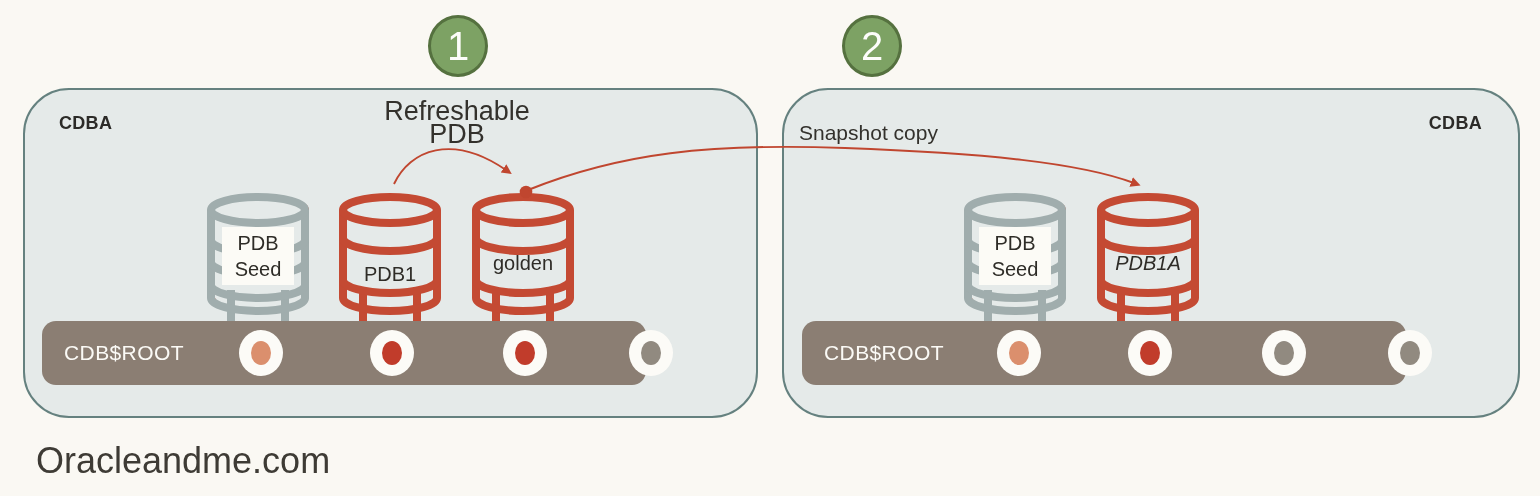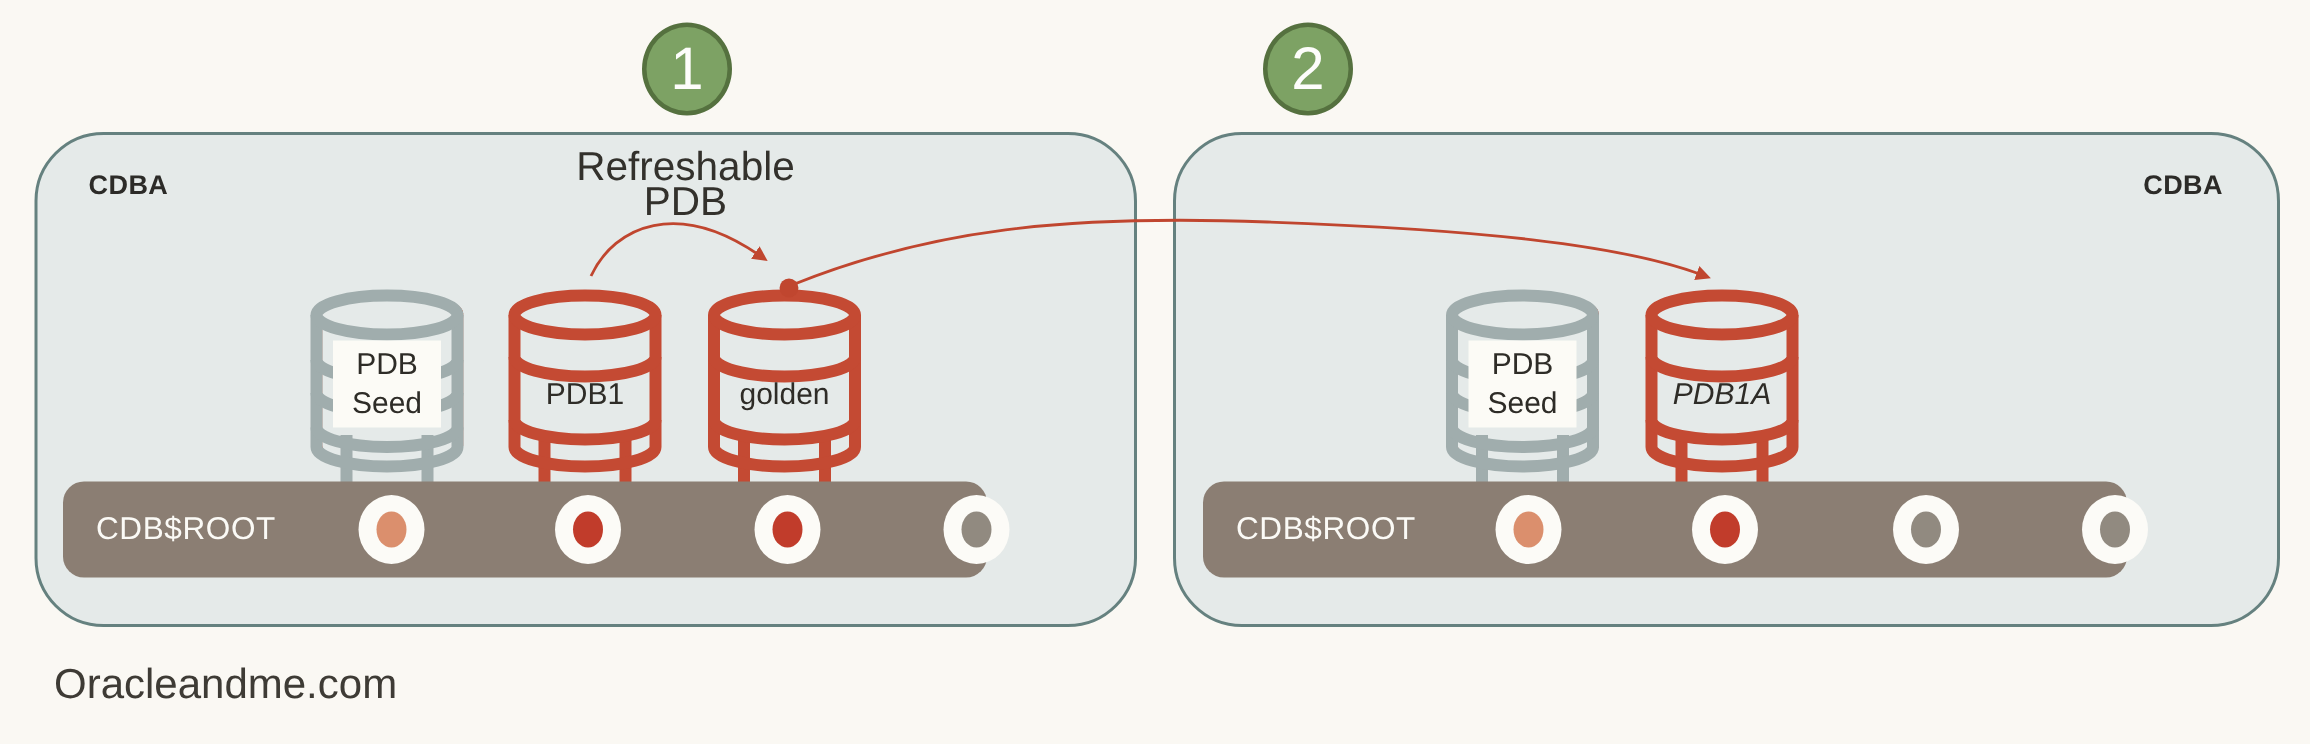--- a/index.html
+++ b/index.html
@@ -22,21 +22,21 @@
   .cdb-title{position:absolute;top:23px;font-size:18px;font-weight:bold;color:#2c2b28;letter-spacing:.3px;}
   .title-left{left:34px;}
   .title-right{right:36px;}
   .snapshot-label{position:absolute;left:15px;top:31px;font-size:21px;color:#33312c;}
 
   .refreshable-label{position:absolute;left:377px;top:100px;width:160px;
     text-align:center;font-size:27px;line-height:23px;color:#33312c;z-index:6;}
 
   
   .root-bar{position:absolute;top:231px;width:604px;height:64px;border-radius:14px;
-    background:#8b7e73;z-index:3;padding-left:12px;}
+    background:#8b7e73;z-index:3;}
   .bar-left{left:17px;}
   .bar-right{left:18px;}
   .root-label{position:absolute;left:22px;top:0;height:64px;display:flex;align-items:center;
     color:#fbfaf6;font-size:21px;letter-spacing:.4px;}
   .socket{position:absolute;top:9px;width:44px;height:46px;border-radius:50%;
     background:#fcfbf7;display:flex;align-items:center;justify-content:center;}
   .socket-dot{width:20px;height:24px;border-radius:50%;}
   .dot-salmon{background:#db8f6d;}
   .dot-red{background:#c13c2b;}
   .dot-gray{background:#918a80;}
@@ -46,27 +46,27 @@
   
   .cyl{position:absolute;top:192px;width:110px;height:134px;z-index:2;}
   .cyl-red path,.cyl-red ellipse{stroke:#c44a33;stroke-width:8;fill:none;}
   .cyl-gray path,.cyl-gray ellipse{stroke:#a0adad;stroke-width:8;fill:none;}
   .cyl .c-top{fill:#e5eae9;}
   .cyl .ghost path,.cyl .ghost ellipse{stroke:#c0462f;stroke-width:1.6;fill:none;}
   .pdb-label{position:absolute;z-index:4;text-align:center;color:#2e2c27;
     font-size:20px;white-space:pre-line;}
   .label-seed{width:72px;top:227px;background:#fcfbf6;line-height:26px;padding:3px 0;}
   .label-disk{width:110px;top:252px;line-height:22px;}
-  .seed-l{left:222px;} .disk-pdb1{left:335px;} .disk-golden{left:468px;}
+  .seed-l{left:222px;} .disk-pdb1{left:335px;margin-top:11px;} .disk-golden{left:468px;}
   .seed-r{left:979px;} .disk-pdb1a{left:1093px;font-style:italic;}
 
   
   .arrows{position:absolute;left:0;top:0;width:1540px;height:496px;z-index:5;pointer-events:none;}
 
-  .watermark{position:absolute;left:36px;top:440px;font-size:28px;color:#3e3b35;}
+  .watermark{position:absolute;left:36px;top:440px;font-size:36px;color:#3e3b35;}
 </style>
 </head>
 <body>
 
 <div class="canvas">
 
   <div class="badge badge1">
       <span>1</span>
     </div>
   <div class="badge badge2">
@@ -87,20 +87,21 @@
           <div class="socket-dot dot-red"></div>
         </div>
       <div class="socket s4">
           <div class="socket-dot dot-gray"></div>
         </div>
     </div>
   </div>
 
   <div class="cdb-box box-right">
     <div class="cdb-title title-right">CDBA</div>
+    <div class="snapshot-label">Snapshot copy</div>
     <div class="root-bar bar-right">
       <div class="root-label">CDB$ROOT</div>
       <div class="socket r1">
           <div class="socket-dot dot-salmon"></div>
         </div>
       <div class="socket r2">
           <div class="socket-dot dot-red"></div>
         </div>
       <div class="socket r3">
           <div class="socket-dot dot-gray"></div>

